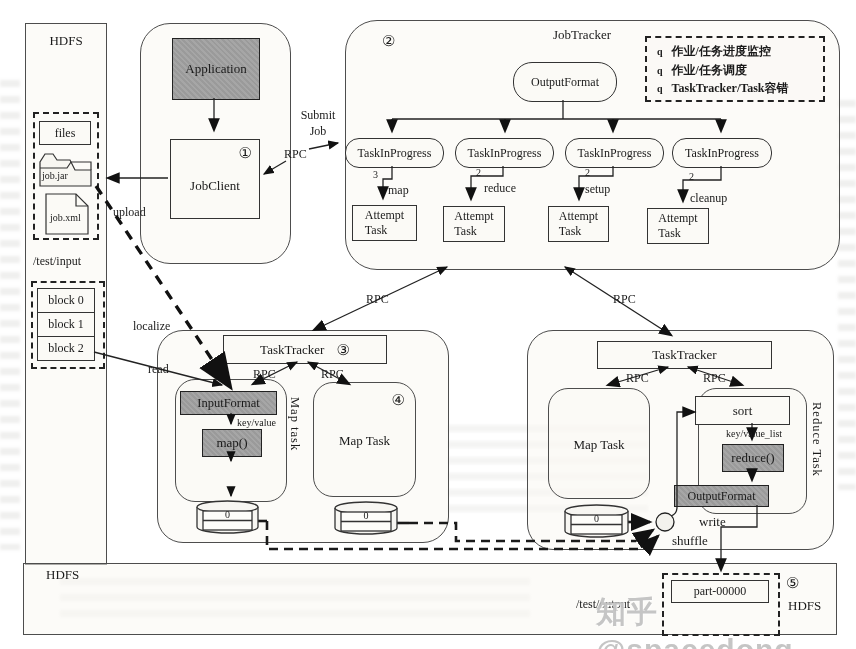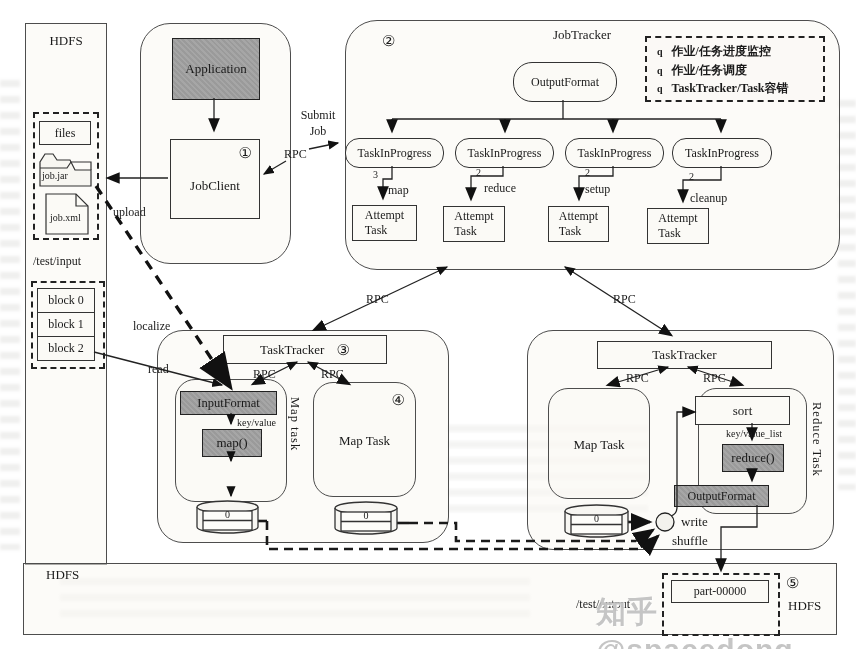--- a/index.html
+++ b/index.html
@@ -187,21 +187,21 @@
     </div>
   <div class="lab fs10" style="left:726px;top:428px;">key/value_list</div>
   <div class="gray flexc fs13" style="left:722px;top:444px;width:60px;height:26px;">
       <span>reduce()</span>
     </div>
   <div class="gray flexc fs12" style="left:674px;top:485px;width:93px;height:20px;">
       <span>OutputFormat</span>
     </div>
   <div class="vtext" style="left:809px;top:402px;">Reduce Task</div>
 
-  <div class="lab fs13" style="left:681px;top:514px;">write</div>
+  <div class="lab fs13" style="left:699px;top:514px;">write</div>
   <div class="lab fs13" style="left:672px;top:533px;">shuffle</div>
 
   <div class="lab fs10 ctr" style="left:203px;top:509px;width:49px;">0</div>
   <div class="lab fs10 ctr" style="left:341px;top:510px;width:50px;">0</div>
   <div class="lab fs10 ctr" style="left:571px;top:513px;width:51px;">0</div>
 
   <div class="cont" style="left:23px;top:563px;width:812px;height:70px;"></div>
   <div class="lab fs13" style="left:46px;top:567px;">HDFS</div>
   <div class="lab fs12" style="left:576px;top:597px;">/test/output</div>
   <div class="dash" style="left:662px;top:573px;width:114px;height:59px;border-width:2.5px;"></div>

